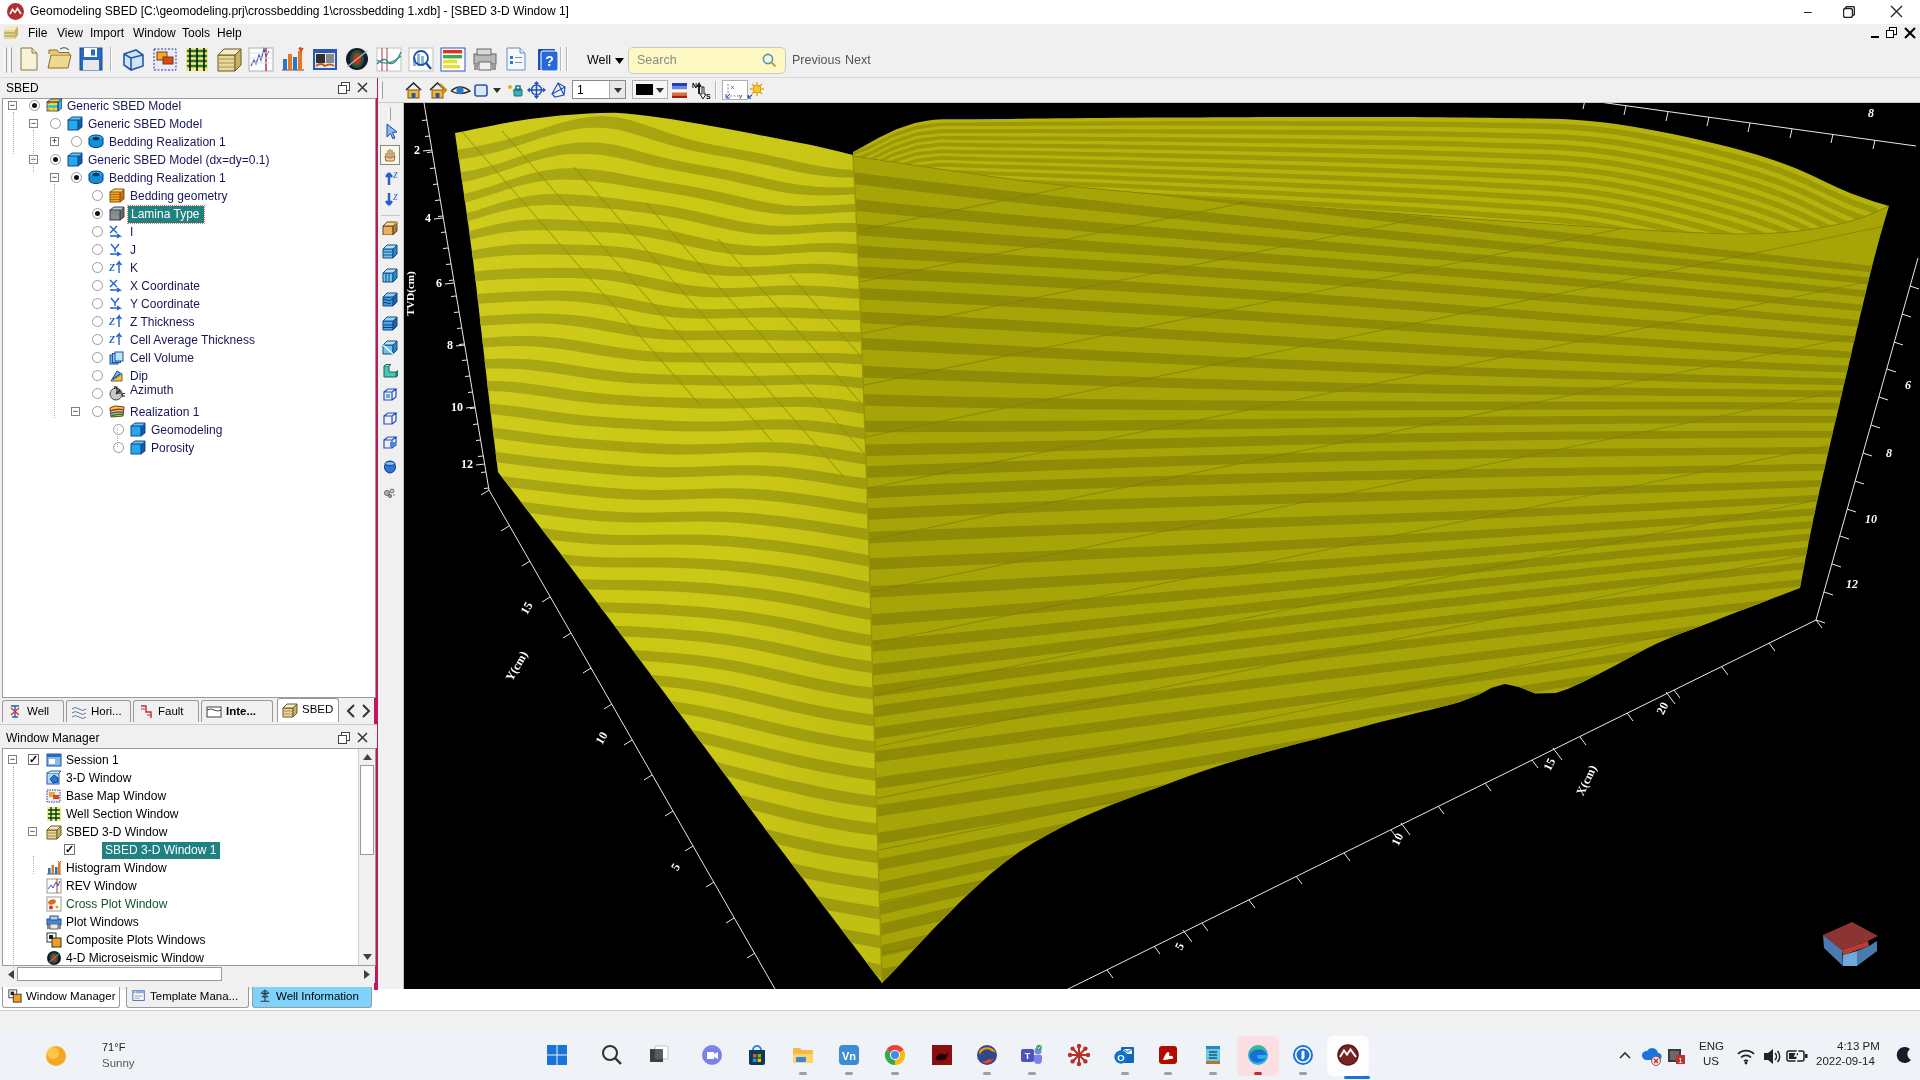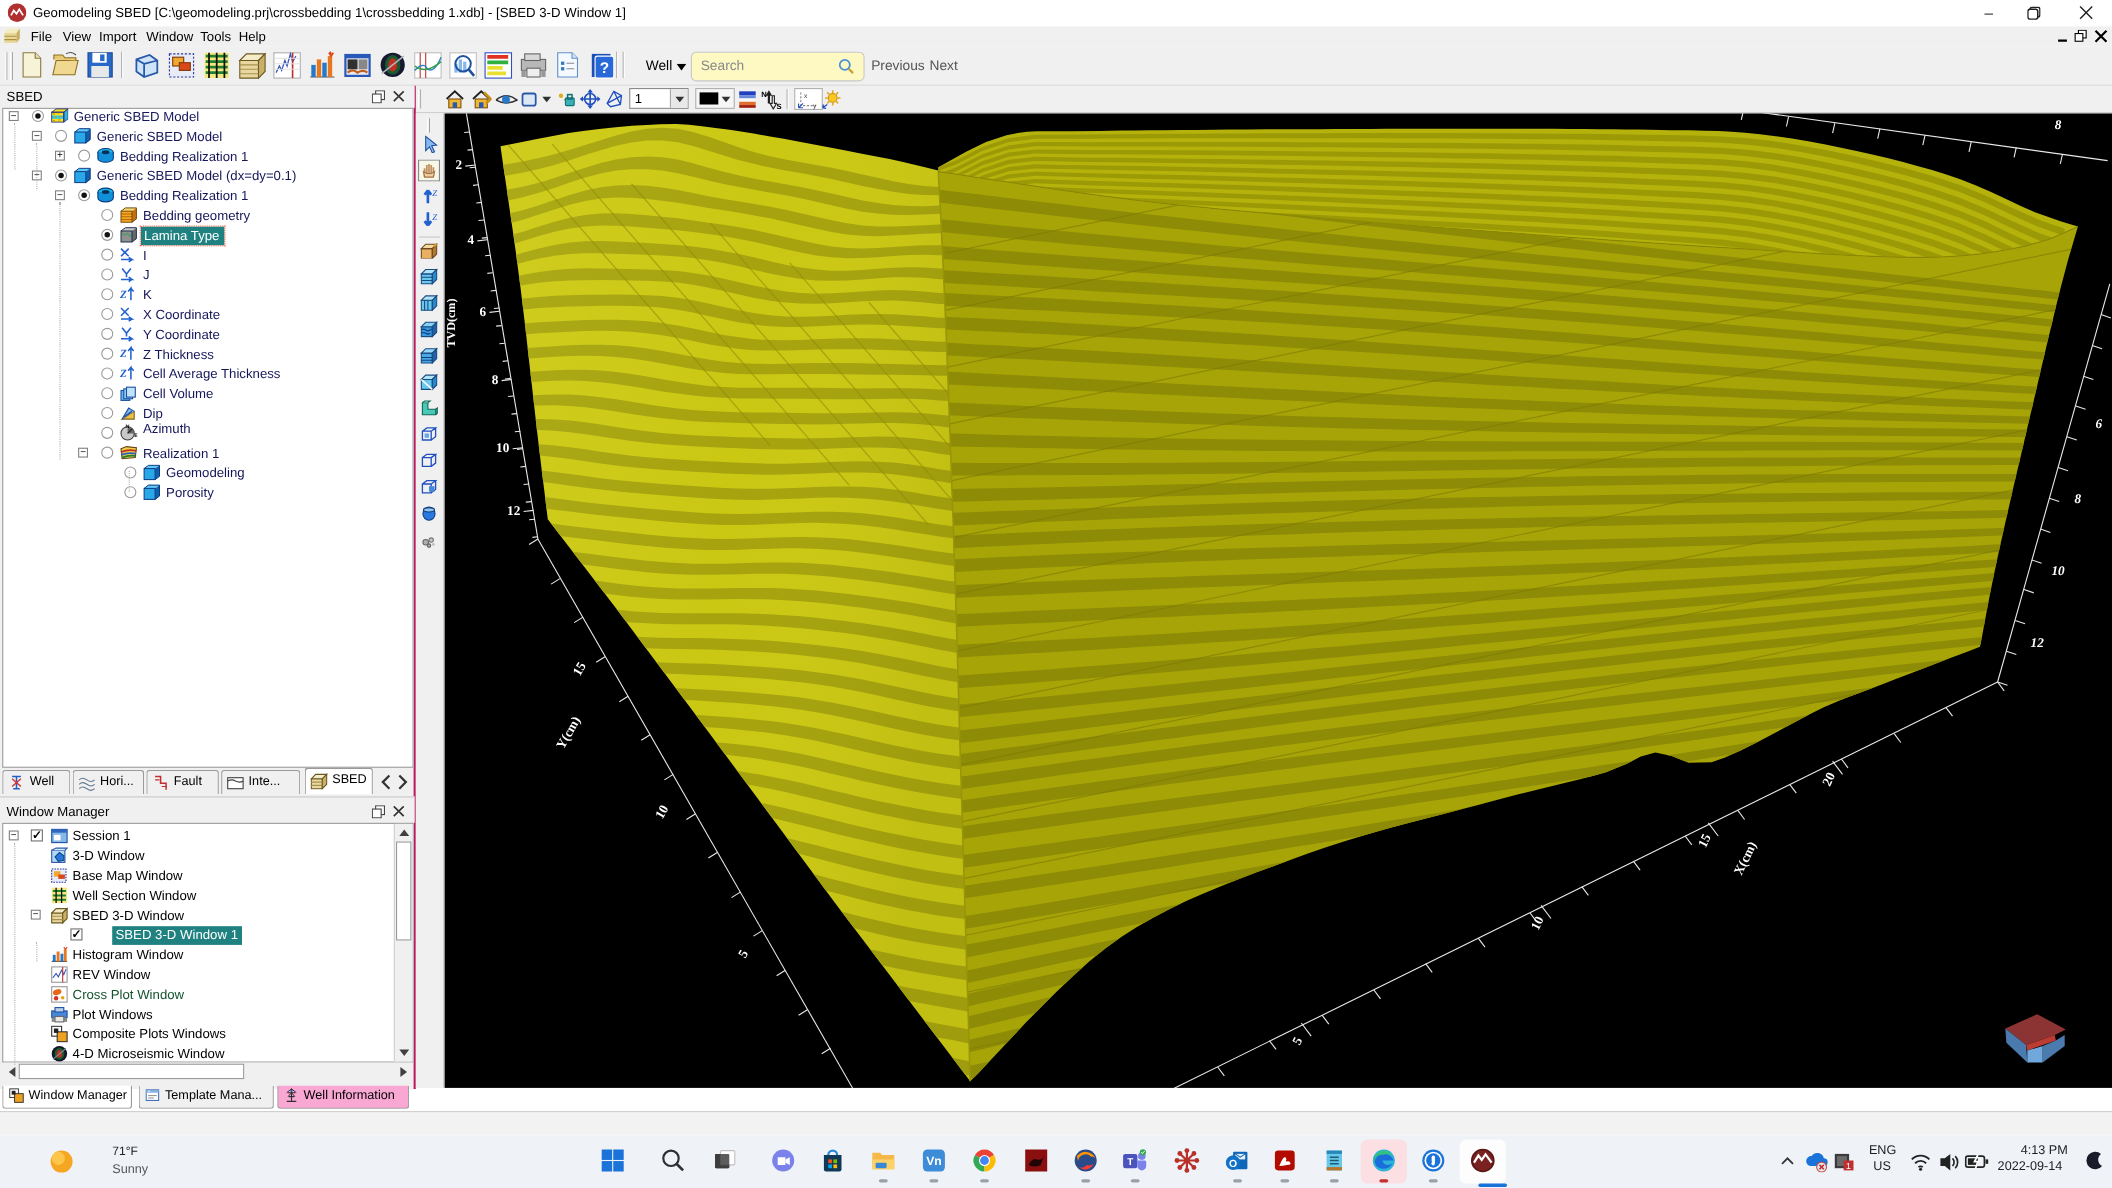--- a/index.html
+++ b/index.html
@@ -4,21 +4,21 @@
 *{margin:0;padding:0;box-sizing:border-box}
 html,body{width:1920px;height:1080px;overflow:hidden;font-family:"Liberation Sans",sans-serif;background:#fff}
 #root{position:relative;width:1920px;height:1080px}
 .abs{position:absolute}
 #titlebar{left:0;top:0;width:1920px;height:24px;background:#fff;color:#000;font-size:12px}
 #menubar{left:0;top:24px;width:1920px;height:18px;background:#f0f0f0;font-size:12px;color:#000}
 .menuitem{position:absolute;top:2px}
 #toolbar{left:0;top:42px;width:1920px;height:36px;background:#f0f0f0;border-bottom:1px solid #d8d8d8}
 .grip{position:absolute;width:3px;height:26px;top:5px;border-left:1px solid #fff;border-right:1px solid #a0a0a0;border-radius:2px}
 #toolbar2{left:378px;top:78px;width:1542px;height:25px;background:#f0f0f0;border-bottom:1px solid #c8c8c8}
-#leftpanel{left:0;top:78px;width:378px;height:912px;background:#f0f0f0;border-right:2px solid #be185d}
+#leftpanel{left:0;top:78px;width:378px;height:912px;background:#f0f0f0;border-right:4px solid #be185d}
 #strip3d{left:378px;top:103px;width:26px;height:886px;background:#f0f0f0;border-right:1px solid #c0c0c0}
 #statusbar{left:378px;top:989px;width:1542px;height:21px;background:#f0f0f0;border-top:1px solid #fff;font-size:11.5px;color:#000}
 #bottomstrip{left:0;top:1010px;width:1920px;height:22px;background:#f2f2f2;border-top:1px solid #d0d0d0}
 #taskbar{left:0;top:1032px;width:1920px;height:48px;background:#eff3f8}
 .treerow{position:absolute;font-size:12px;color:#16165a;white-space:nowrap}
 .radio{position:absolute;width:11px;height:11px;border:1px solid #9a9a9a;border-radius:50%;background:#fff}
 .radio.on::after{content:"";position:absolute;left:2px;top:2px;width:5px;height:5px;border-radius:50%;background:#111}
 .expander{position:absolute;width:9px;height:9px;border:1px solid #808080;background:#fff;font-size:9px;line-height:7px;text-align:center;color:#000}
 .checkbox{position:absolute;width:11px;height:11px;border:1px solid #707070;background:#fff}
 .checkbox.on::after{content:"✓";position:absolute;left:0px;top:-2px;font-size:11px;font-weight:bold;color:#000}
@@ -451,21 +451,21 @@
         </svg>
         <span style="position:absolute;left:24px;top:4px">Hori...</span>
       </div>
  <div class="tab" style="left:133px;top:622px;width:66px;height:22px;background:#f0f0f0;">
         <svg style="position:absolute;left:4px;top:3px;width:16px;height:16px" viewBox="0 0 16 16">
           <path d="M3,2 L8,2 L8,8 L13,8 L13,14" stroke="#c03030" stroke-width="1.4" fill="none"></path>
           <path d="M3,5 h4 M9,11 h4" stroke="#c03030" stroke-width="1"></path>
         </svg>
         <span style="position:absolute;left:24px;top:4px">Fault</span>
       </div>
- <div class="tab" style="left:201px;top:622px;width:72px;height:22px;background:#f0f0f0;">
+ <div class="tab" style="left:201px;top:622px;width:72px;height:22px;background:#f0f0f0;font-weight:bold;">
         <svg style="position:absolute;left:4px;top:3px;width:16px;height:16px" viewBox="0 0 16 16">
           <rect x="1" y="3" width="14" height="10" fill="#fff" stroke="#404040"></rect>
           <path d="M1,6 q4,-2 7,0 q4,2 7,0" stroke="#404040" fill="none"></path>
         </svg>
         <span style="position:absolute;left:24px;top:4px">Inte...</span>
       </div>
  <div class="tab" style="left:277px;top:620px;width:62px;height:24px;background:#fff;z-index:3">
         <svg style="position:absolute;left:4px;top:3px;width:16px;height:16px" viewBox="0 0 16 16">
           <path d="M1,6 L11,6 L11,15 L1,15 Z" fill="#e8d8a0" stroke="#6a5820"></path>
           <path d="M1,6 L5,2 L15,2 L11,6 Z" fill="#f4ecc8" stroke="#6a5820"></path>
@@ -598,21 +598,21 @@
       </div>
  <div class="tab" style="left:126px;top:909px;width:123px;height:21px;background:#f0f0f0;border-radius:0 0 3px 3px;border:1px solid #9a9a9a;border-top:none">
         <svg style="position:absolute;left:5px;top:2px;width:14px;height:14px" viewBox="0 0 16 16">
           <rect x="1" y="2" width="13" height="11" fill="#fff" stroke="#3060b0"></rect>
           <rect x="1" y="2" width="13" height="3" fill="#88b0e0"></rect>
           <circle cx="4" cy="3.5" r="0.8" fill="#fff"></circle>
           <path d="M3,8 h9 M3,10.5 h6" stroke="#888"></path>
         </svg>
         <span style="position:absolute;left:23px;top:3px;font-size:11.5px">Template Mana...</span>
       </div>
- <div class="tab" style="left:252px;top:909px;width:120px;height:21px;background:#f9a8d4;border-radius:0 0 3px 3px;border:1px solid #9a9a9a;border-top:none">
+ <div class="tab" style="left:252px;top:909px;width:120px;height:21px;background:#7dd3fc;border-radius:0 0 3px 3px;border:1px solid #9a9a9a;border-top:none">
         <svg style="position:absolute;left:5px;top:2px;width:14px;height:14px" viewBox="0 0 16 16">
           <path d="M8,1 L8,14 M3,14 h10 M4,5 h8 M5,9 h6" stroke="#303030" stroke-width="1.2"></path>
           <path d="M8,1 L3,5 M8,1 L13,5 M8,5 L4.5,9 M8,5 L11.5,9" stroke="#303030" stroke-width="1"></path>
           <circle cx="8" cy="3" r="1.2" fill="#2060c0"></circle>
         </svg>
         <span style="position:absolute;left:23px;top:3px;font-size:11.5px">Well Information</span>
       </div>
  <div class="abs" style="left:13px;top:34px;height:42px;border-left:1px dotted #b0b0b0"></div>
  <div class="abs" style="left:33px;top:52px;height:42px;border-left:1px dotted #b0b0b0"></div>
  <div class="abs" style="left:54px;top:106px;height:234px;border-left:1px dotted #b0b0b0"></div>

